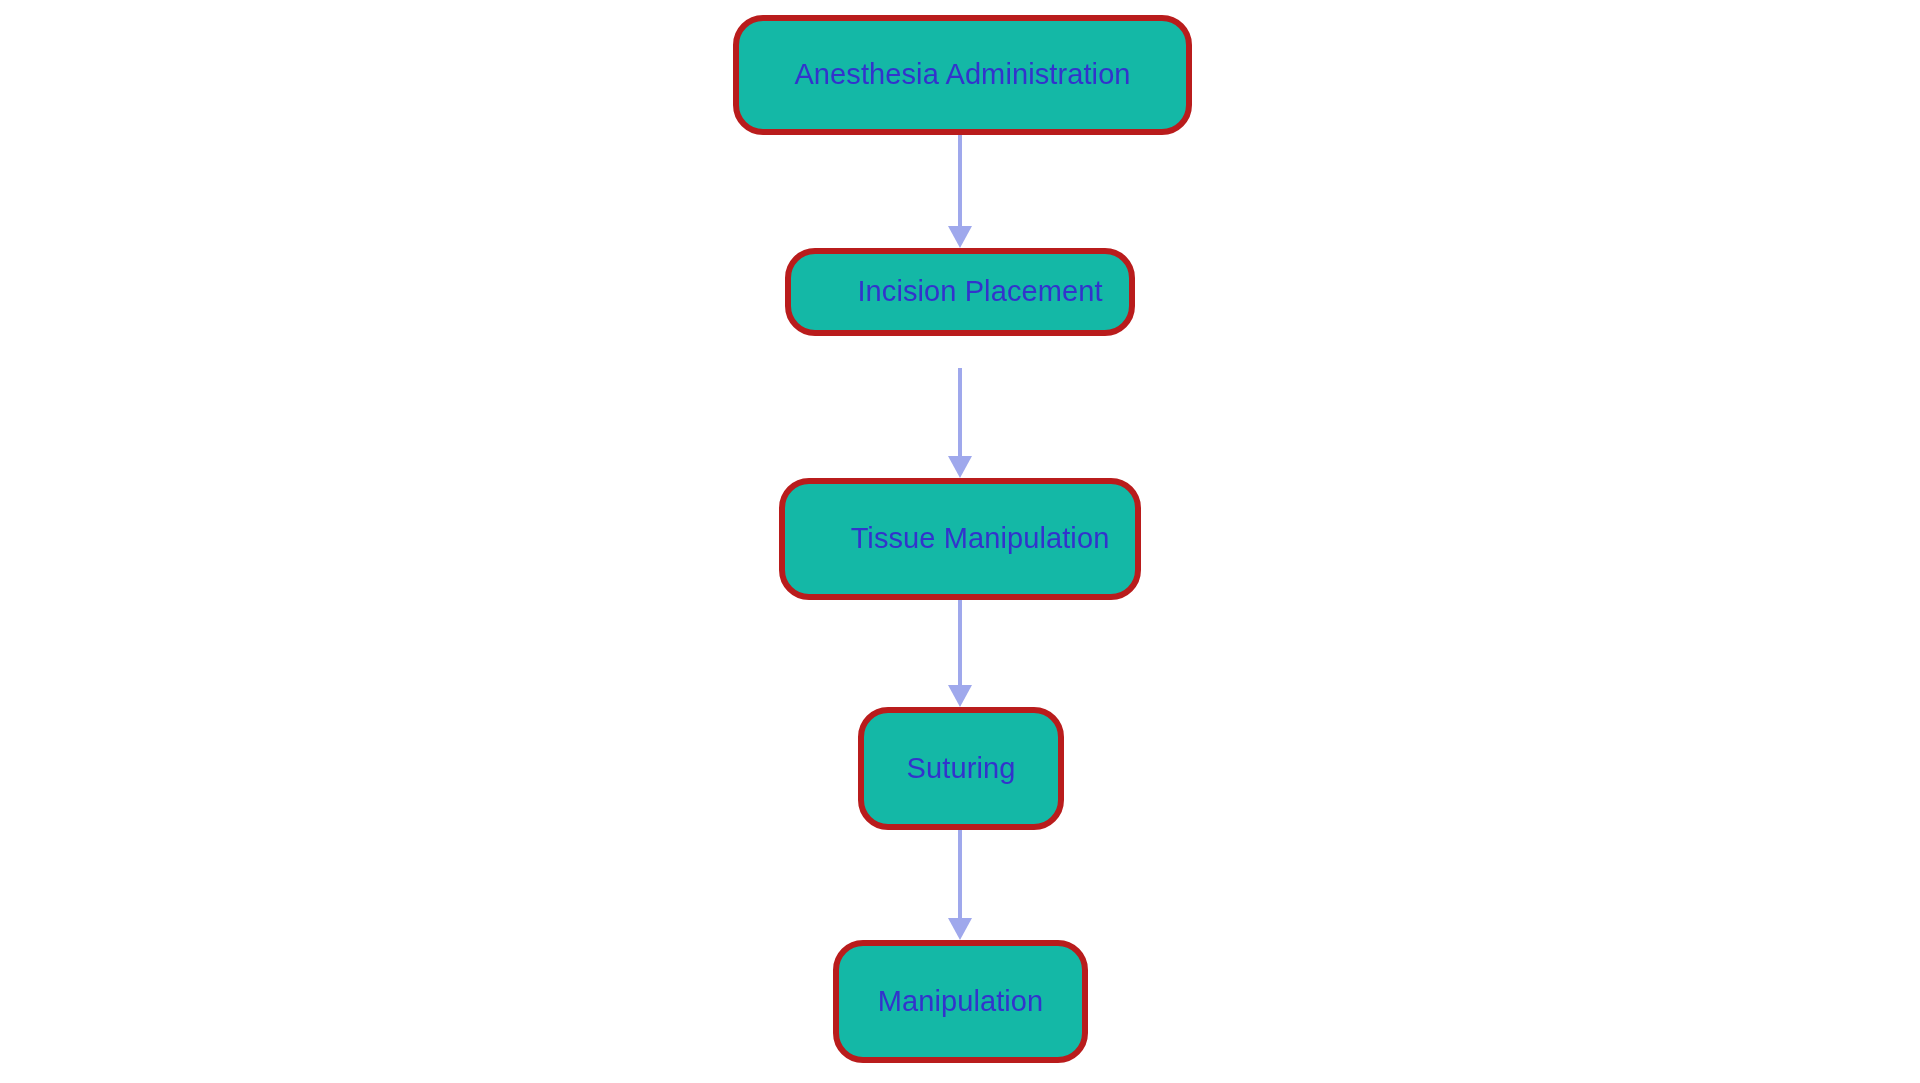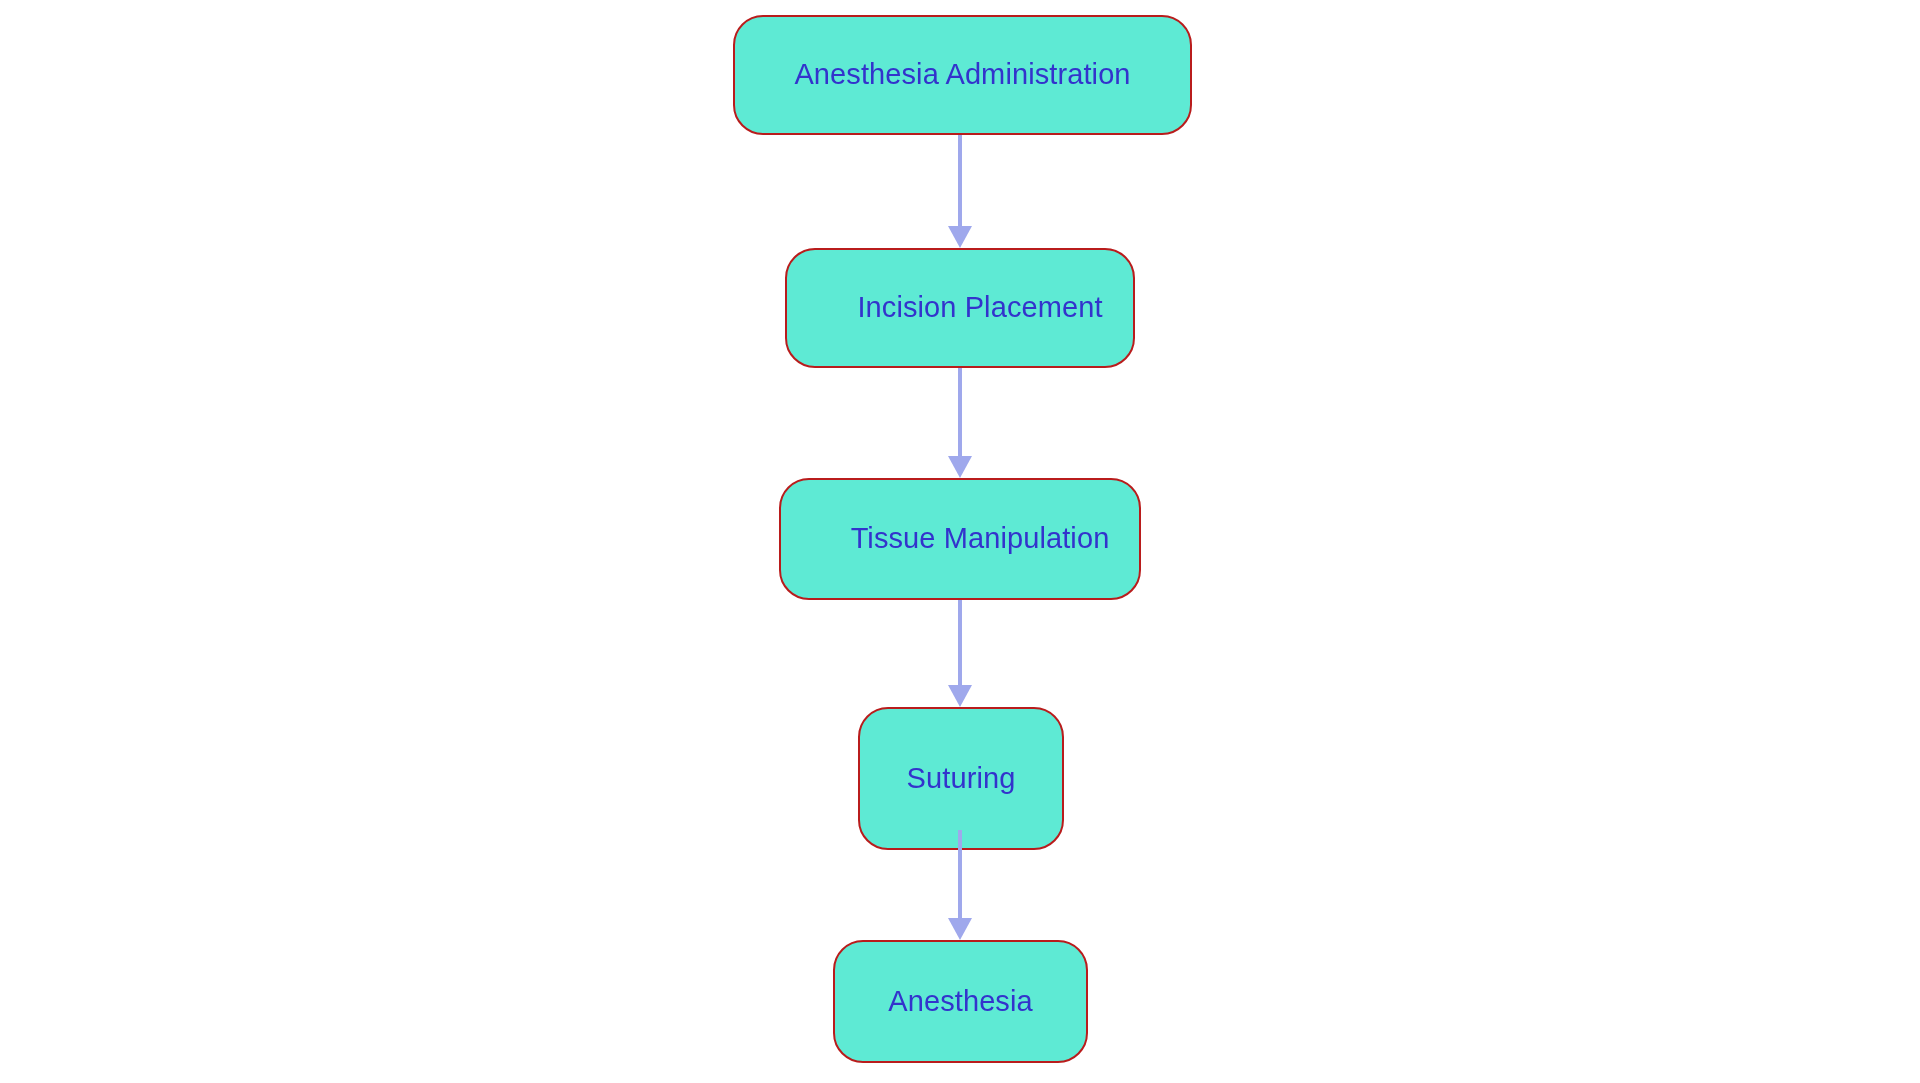--- a/index.html
+++ b/index.html
@@ -22,22 +22,22 @@
     background: #ffffff;
   }
 
   
   .node {
     position: absolute;
     box-sizing: border-box;
     display: flex;
     align-items: center;
     justify-content: center;
-    background: #5eead4;
-    border: 2px solid #b91c1c;
+    background: #14b8a6;
+    border: 6px solid #b91c1c;
     border-radius: 30px;
     text-align: center;
     user-select: none;
   }
   .node-label {
     font-size: 29px;
     line-height: 1.1;
     color: #3333cc;
     font-weight: 400;
     letter-spacing: 0.1px;
@@ -76,44 +76,44 @@
 
   <div class="node" style="left:733px; top:15px; width:459px; height:120px;">
     <span class="node-label">Anesthesia Administration</span>
   </div>
 
   <div class="edge" style="left:948px; top:135px; width:24px; height:113px;">
     <div class="edge-line" style="height:91px;"></div>
     <div class="edge-head"></div>
   </div>
 
-  <div class="node" style="left:785px; top:248px; width:350px; height:120px;padding-left:40px;">
+  <div class="node" style="left:785px; top:248px; width:350px; height:88px;padding-left:40px;">
     <span class="node-label">Incision Placement</span>
   </div>
 
   <div class="edge" style="left:948px; top:368px; width:24px; height:110px;">
     <div class="edge-line" style="height:88px;"></div>
     <div class="edge-head"></div>
   </div>
 
   <div class="node" style="left:779px; top:478px; width:362px; height:122px;padding-left:40px;">
     <span class="node-label">Tissue Manipulation</span>
   </div>
 
   <div class="edge" style="left:948px; top:600px; width:24px; height:107px;">
     <div class="edge-line" style="height:85px;"></div>
     <div class="edge-head"></div>
   </div>
 
-  <div class="node" style="left:858px; top:707px; width:206px; height:143px;text-align:right;">
+  <div class="node" style="left:858px; top:707px; width:206px; height:123px;text-align:right;">
     <span class="node-label">Suturing</span>
   </div>
 
   <div class="edge" style="left:948px; top:830px; width:24px; height:110px;">
     <div class="edge-line" style="height:88px;"></div>
     <div class="edge-head"></div>
   </div>
 
   <div class="node" style="left:833px; top:940px; width:255px; height:123px;">
-    <span class="node-label">Anesthesia</span>
+    <span class="node-label">Manipulation</span>
   </div>
 
 </div>
 
 </body></html>

